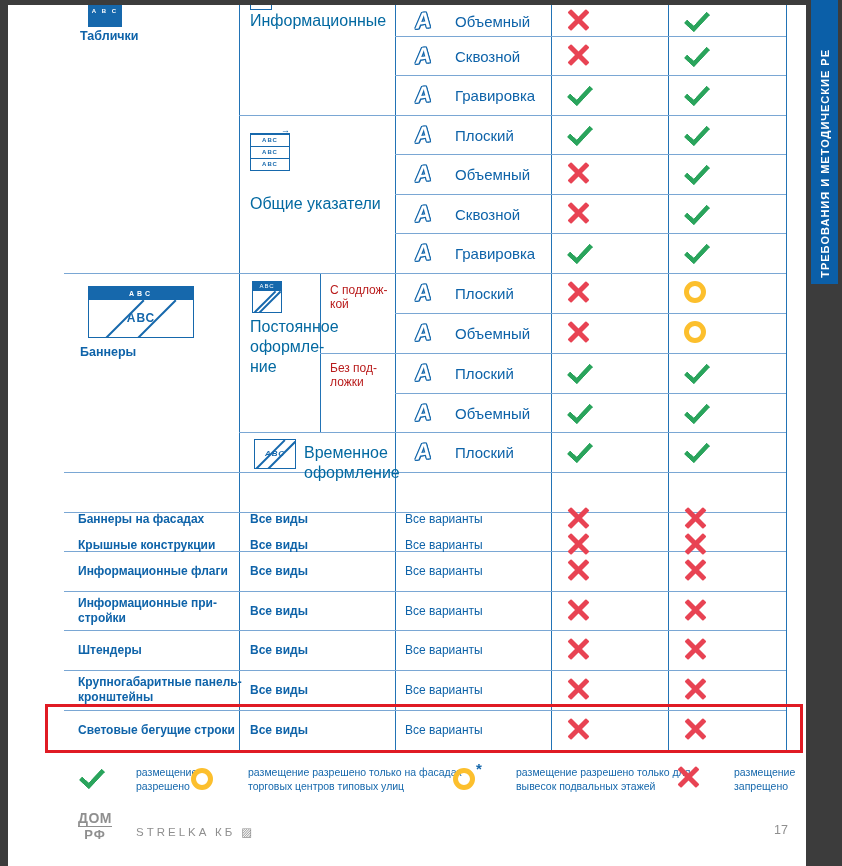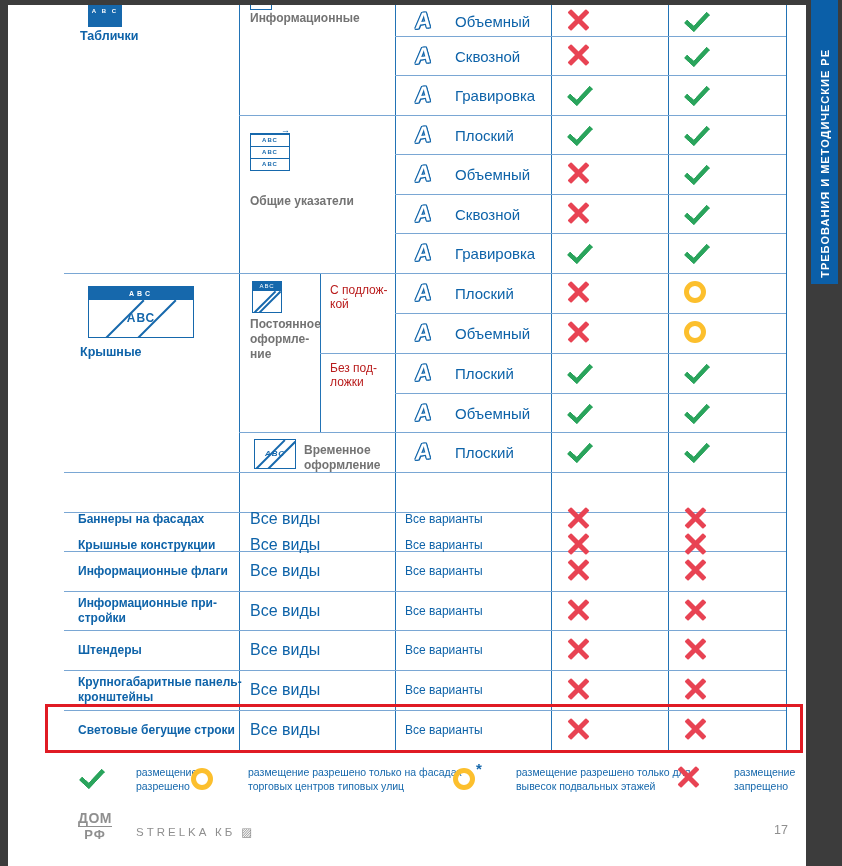--- a/index.html
+++ b/index.html
@@ -8,36 +8,36 @@
 
   .viewport { position:absolute; inset:0; background:#3c3c3c; }
   .page { position:absolute; left:8px; top:5px; width:798px; height:861px; background:#ffffff; overflow:hidden; }
 
   
   .vline { position:absolute; width:1px; background:#2273b5; }
   .hline { position:absolute; height:1px; background:#7aa7d4; }
 
   
   .cat  { position:absolute; color:#0e63a9; font-weight:bold; font-size:12.5px; line-height:1.25; }
-  .gtxt { position:absolute; color:#737373; font-weight:bold; font-size:12px; line-height:1.25; }
+  .gtxt { position:absolute; color:#0369a1; font-weight:normal; font-size:16px; line-height:1.25; }
   .txt  { position:absolute; color:#b91c1c; font-size:12px; line-height:1.2; }
 
   
   .vrow { position:absolute; left:387px; width:391px; }
   .aico { position:absolute; left:12px; top:50%; transform:translateY(-50%) rotate(-6deg); width:32px; text-align:center;
           font-size:22px; font-weight:bold; font-style:italic; color:#fff;
           text-shadow:-1px 0 #1668ac,1px 0 #1668ac,0 -1px #1668ac,0 1px #1668ac,-1px -1px #1668ac,1px 1px #1668ac,-1px 1px #1668ac,1px -1px #1668ac; }
   .vlabel { position:absolute; left:60px; top:50%; transform:translateY(-50%); color:#0e63a9; font-size:15px; }
   .mkslot { position:absolute; top:50%; transform:translateY(-50%); width:26px; height:26px; }
   .m1 { left:171px; } .m2 { left:288px; }
 
   
   .srow { position:absolute; left:56px; width:722px; }
   .scat { position:absolute; left:14px; top:50%; transform:translateY(-50%); width:168px; color:#0e63a9; font-weight:bold; font-size:12px; line-height:1.25; }
-  .skind { position:absolute; left:186px; top:50%; transform:translateY(-50%); color:#0e63a9; font-size:16px; }
+  .skind { position:absolute; left:186px; top:50%; transform:translateY(-50%); color:#0e63a9; font-size:12px;font-weight:bold; }
   .svar  { position:absolute; left:341px; top:50%; transform:translateY(-50%); color:#0e63a9; font-size:12px; }
   .sm1 { left:502px; } .sm2 { left:619px; }
 
   
   .mk { display:block; position:relative; width:26px; height:26px; }
   .mk-check::before { content:""; position:absolute; left:2px; top:4px; width:19px; height:9px;
       border-left:5px solid #2aa45c; border-bottom:5px solid #2aa45c; transform:rotate(-47deg); border-radius:1px; }
   .mk-cross::before, .mk-cross::after { content:""; position:absolute; left:10px; top:-1px; width:5px; height:26px; background:#e84353; border-radius:1px; }
   .mk-cross::before { transform:rotate(45deg); }
   .mk-cross::after  { transform:rotate(-45deg); }
@@ -211,21 +211,21 @@
         </span>
       <span class="mkslot m2">
           <span class="mk mk-check"></span>
         </span>
     </div>
 
     <div class="ico-vitrina">
       <span class="hd">АВС</span>
       <span class="bd">АВС</span>
     </div>
-    <div class="cat" style="left:72px;top:340px">Крышные</div>
+    <div class="cat" style="left:72px;top:340px">Баннеры</div>
 
     <div class="ico-perm">
       <span class="hd">АВС</span>
       <span class="bd"></span>
     </div>
     <div class="gtxt" style="left:242px;top:312px;width:80px">Постоянное оформле-ние</div>
     <div class="txt" style="left:322px;top:278px;width:62px">С подлож-кой</div>
     <div class="txt" style="left:322px;top:356px;width:62px">Без под-ложки</div>
 
     <div class="vrow" style="top:268px;height:40px">

